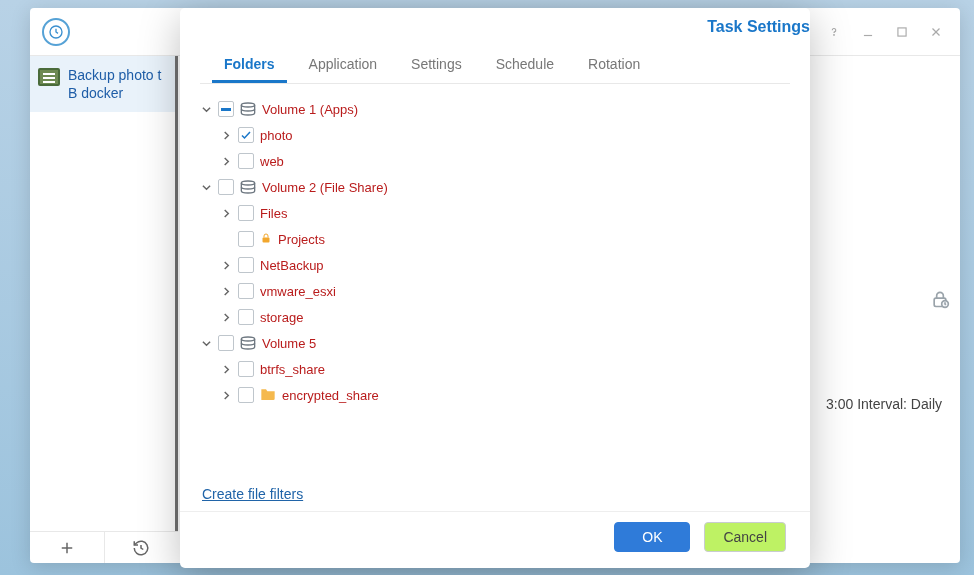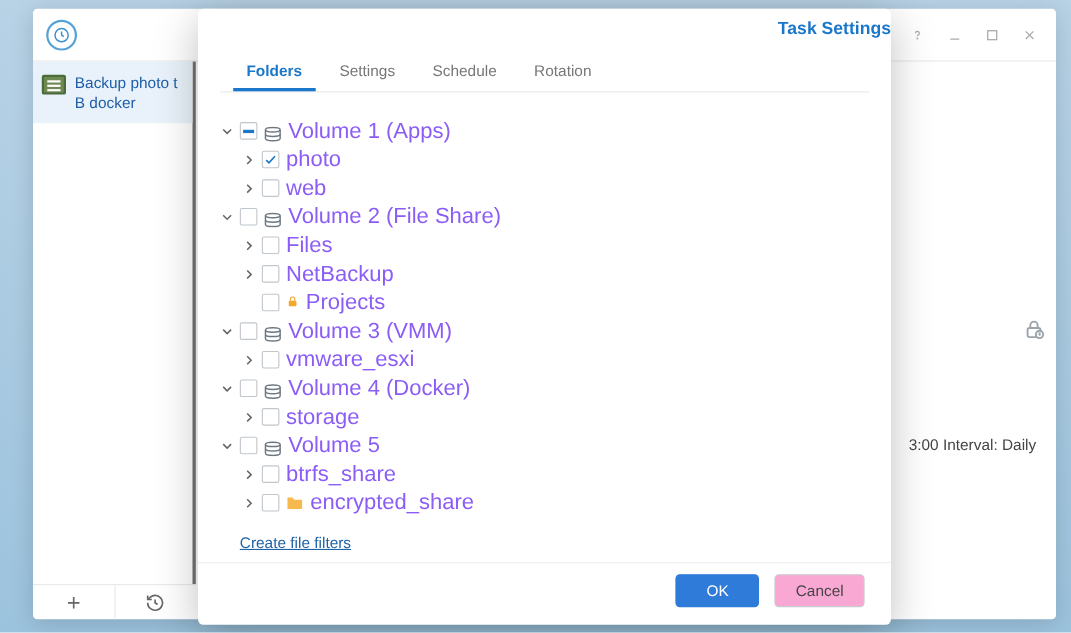--- a/index.html
+++ b/index.html
@@ -20,42 +20,42 @@
   .sidebar-bottom{height:32px;border-top:1px solid #e8e8e8;display:flex;position:absolute;bottom:0;left:0;width:148px;}
   .sidebar-bottom .bbtn{flex:1;display:flex;align-items:center;justify-content:center;color:#666;cursor:pointer;}
   .sidebar-bottom .bbtn+.bbtn{border-left:1px solid #e8e8e8;}
   .content{flex:1;position:relative;}
   .content-lock{position:absolute;right:10px;top:232px;color:#9aa3aa;}
   .content-interval{position:absolute;right:18px;top:340px;font-size:14px;color:#444;}
   
   .dialog{position:absolute;left:180px;top:8px;width:630px;height:560px;background:#fff;border-radius:5px;box-shadow:0 10px 40px rgba(0,0,0,.25);display:flex;flex-direction:column;}
   .dlg-head{padding:10px 0 0;text-align:center;}
   .dlg-title{color:#1a77c9;font-weight:600;font-size:16px;text-align:right;}
-  .tabs{display:flex;gap:10px;padding:6px 12px 0;border-bottom:1px solid #e8e8e8;margin:6px 20px 12px;}
+  .tabs{display:flex;gap:10px;padding:6px 12px 0;border-bottom:1px solid #e8e8e8;margin:6px 20px 2px;}
   .tab{padding:8px 12px;font-size:14px;color:#777;cursor:pointer;border-bottom:3px solid transparent;}
   .tab.active{color:#1a77c9;font-weight:600;border-bottom-color:#1a77c9;}
-  .tree{flex:1;overflow:auto;padding:10px 20px 4px 20px;font-size:20px;color:#8b5cf6;}
+  .tree{flex:1;overflow:auto;padding:10px 20px 4px 20px;font-size:13px;color:#b91c1c;}
   .node{display:flex;align-items:center;height:26px;gap:6px;}
   .expander{width:12px;display:flex;justify-content:center;cursor:pointer;color:#666;}
   .expander svg{width:9px;height:9px;}
   .check{width:16px;height:16px;border:1px solid #bfc6cc;border-radius:2px;background:#fff;display:flex;align-items:center;justify-content:center;cursor:pointer;}
   .check.indet{background:#fff;}
   .check.indet::after{content:"";width:10px;height:3px;background:#1a77c9;}
   .check.checked svg{width:12px;height:12px;color:#1a77c9;}
   .vol-icon{width:16px;height:14px;color:#6d7780;}
   .vol-icon svg{width:16px;height:14px;}
   .lock-icon{color:#f2a72d;}
   .lock-icon svg{width:12px;height:14px;}
   .folder-icon{color:#f5b94d;}
   .folder-icon svg{width:16px;height:12px;}
   .indent1{margin-left:20px;}
   .link-row{padding:8px 22px;}
-  .filelink{color:#2064a8;font-size:14px;text-decoration:underline;cursor:pointer;margin-left:16px;}
+  .filelink{color:#2064a8;font-size:14px;text-decoration:underline;cursor:pointer;}
   .dlg-footer{padding:10px 24px 16px;display:flex;justify-content:flex-end;gap:14px;border-top:1px solid #eee;margin:0 0 0 0;align-items:center;}
-  .btn{min-width:76px;padding:6px 18px;font-size:14px;border:1px solid #c8ccd0;border-radius:4px;background:#f9a8d4;color:#444;cursor:pointer;}
+  .btn{min-width:76px;padding:6px 18px;font-size:14px;border:1px solid #c8ccd0;border-radius:4px;background:#bef264;color:#444;cursor:pointer;}
   .btn.primary{background:#2f7bd9;border-color:#2f7bd9;color:#fff;}
 </style>
 </head>
 <body>
 
 <div class="bg-window">
   <div class="bg-topbar">
     <span class="app-logo">
       <svg viewBox="0 0 24 24" fill="none" stroke="#3a8fcf" stroke-width="2">
           <circle cx="12" cy="12" r="9"></circle>
@@ -124,20 +124,21 @@
       </span>
   </div>
 </div>
 
 <div class="dialog">
   <div class="dlg-head">
     <div class="dlg-title">Task Settings</div>
   </div>
   <div class="tabs">
     <div class="tab active">Folders</div>
+    <div class="tab">Application</div>
     <div class="tab">Settings</div>
     <div class="tab">Schedule</div>
     <div class="tab">Rotation</div>
   </div>
 
   <div class="tree" id="tree">
       <div class="node">
     <span class="expander">
           <svg viewBox="0 0 10 10">
             <path d="M1 3l4 4 4-4" fill="none" stroke="currentColor" stroke-width="1.6"></path>
@@ -193,98 +194,70 @@
       <span class="expander">
           <svg viewBox="0 0 10 10">
             <path d="M3 1l4 4-4 4" fill="none" stroke="currentColor" stroke-width="1.6"></path>
           </svg>
         </span>
       <span class="check"></span>
 
       <span>Files</span>
     </div>
       <div class="node indent1">
-      <span class="expander">
-          <svg viewBox="0 0 10 10">
-            <path d="M3 1l4 4-4 4" fill="none" stroke="currentColor" stroke-width="1.6"></path>
-          </svg>
-        </span>
-      <span class="check"></span>
-
-      <span>NetBackup</span>
-    </div>
-      <div class="node indent1">
       <span class="expander"></span>
       <span class="check"></span>
       <span class="lock-icon"><svg viewBox="0 0 24 24">
             <rect x="5" y="11" width="14" height="10" rx="2" fill="currentColor"></rect>
             <path d="M8 11V8a4 4 0 0 1 8 0v3" fill="none" stroke="currentColor" stroke-width="2"></path>
           </svg></span>
       <span>Projects</span>
+    </div>
+      <div class="node indent1">
+      <span class="expander">
+          <svg viewBox="0 0 10 10">
+            <path d="M3 1l4 4-4 4" fill="none" stroke="currentColor" stroke-width="1.6"></path>
+          </svg>
+        </span>
+      <span class="check"></span>
+
+      <span>NetBackup</span>
+    </div>
+      <div class="node indent1">
+      <span class="expander">
+          <svg viewBox="0 0 10 10">
+            <path d="M3 1l4 4-4 4" fill="none" stroke="currentColor" stroke-width="1.6"></path>
+          </svg>
+        </span>
+      <span class="check"></span>
+
+      <span>vmware_esxi</span>
+    </div>
+      <div class="node indent1">
+      <span class="expander">
+          <svg viewBox="0 0 10 10">
+            <path d="M3 1l4 4-4 4" fill="none" stroke="currentColor" stroke-width="1.6"></path>
+          </svg>
+        </span>
+      <span class="check"></span>
+
+      <span>storage</span>
     </div>
       <div class="node">
     <span class="expander">
           <svg viewBox="0 0 10 10">
             <path d="M1 3l4 4 4-4" fill="none" stroke="currentColor" stroke-width="1.6"></path>
           </svg>
         </span>
     <span class="check"></span>
     <span class="vol-icon"><svg viewBox="0 0 24 20">
             <ellipse cx="12" cy="4" rx="10" ry="3" fill="none" stroke="currentColor" stroke-width="2"></ellipse>
             <path d="M2 4v6c0 1.7 4.5 3 10 3s10-1.3 10-3V4" fill="none" stroke="currentColor" stroke-width="2"></path>
             <path d="M2 10v6c0 1.7 4.5 3 10 3s10-1.3 10-3v-6" fill="none" stroke="currentColor" stroke-width="2"></path>
           </svg></span>
-    <span>Volume 3 (VMM)</span>
-  </div>
-      <div class="node indent1">
-      <span class="expander">
-          <svg viewBox="0 0 10 10">
-            <path d="M3 1l4 4-4 4" fill="none" stroke="currentColor" stroke-width="1.6"></path>
-          </svg>
-        </span>
-      <span class="check"></span>
-
-      <span>vmware_esxi</span>
-    </div>
-      <div class="node">
-    <span class="expander">
-          <svg viewBox="0 0 10 10">
-            <path d="M1 3l4 4 4-4" fill="none" stroke="currentColor" stroke-width="1.6"></path>
-          </svg>
-        </span>
-    <span class="check"></span>
-    <span class="vol-icon"><svg viewBox="0 0 24 20">
-            <ellipse cx="12" cy="4" rx="10" ry="3" fill="none" stroke="currentColor" stroke-width="2"></ellipse>
-            <path d="M2 4v6c0 1.7 4.5 3 10 3s10-1.3 10-3V4" fill="none" stroke="currentColor" stroke-width="2"></path>
-            <path d="M2 10v6c0 1.7 4.5 3 10 3s10-1.3 10-3v-6" fill="none" stroke="currentColor" stroke-width="2"></path>
-          </svg></span>
-    <span>Volume 4 (Docker)</span>
-  </div>
-      <div class="node indent1">
-      <span class="expander">
-          <svg viewBox="0 0 10 10">
-            <path d="M3 1l4 4-4 4" fill="none" stroke="currentColor" stroke-width="1.6"></path>
-          </svg>
-        </span>
-      <span class="check"></span>
-
-      <span>storage</span>
-    </div>
-      <div class="node">
-    <span class="expander">
-          <svg viewBox="0 0 10 10">
-            <path d="M1 3l4 4 4-4" fill="none" stroke="currentColor" stroke-width="1.6"></path>
-          </svg>
-        </span>
-    <span class="check"></span>
-    <span class="vol-icon"><svg viewBox="0 0 24 20">
-            <ellipse cx="12" cy="4" rx="10" ry="3" fill="none" stroke="currentColor" stroke-width="2"></ellipse>
-            <path d="M2 4v6c0 1.7 4.5 3 10 3s10-1.3 10-3V4" fill="none" stroke="currentColor" stroke-width="2"></path>
-            <path d="M2 10v6c0 1.7 4.5 3 10 3s10-1.3 10-3v-6" fill="none" stroke="currentColor" stroke-width="2"></path>
-          </svg></span>
     <span>Volume 5</span>
   </div>
       <div class="node indent1">
       <span class="expander">
           <svg viewBox="0 0 10 10">
             <path d="M3 1l4 4-4 4" fill="none" stroke="currentColor" stroke-width="1.6"></path>
           </svg>
         </span>
       <span class="check"></span>
 

